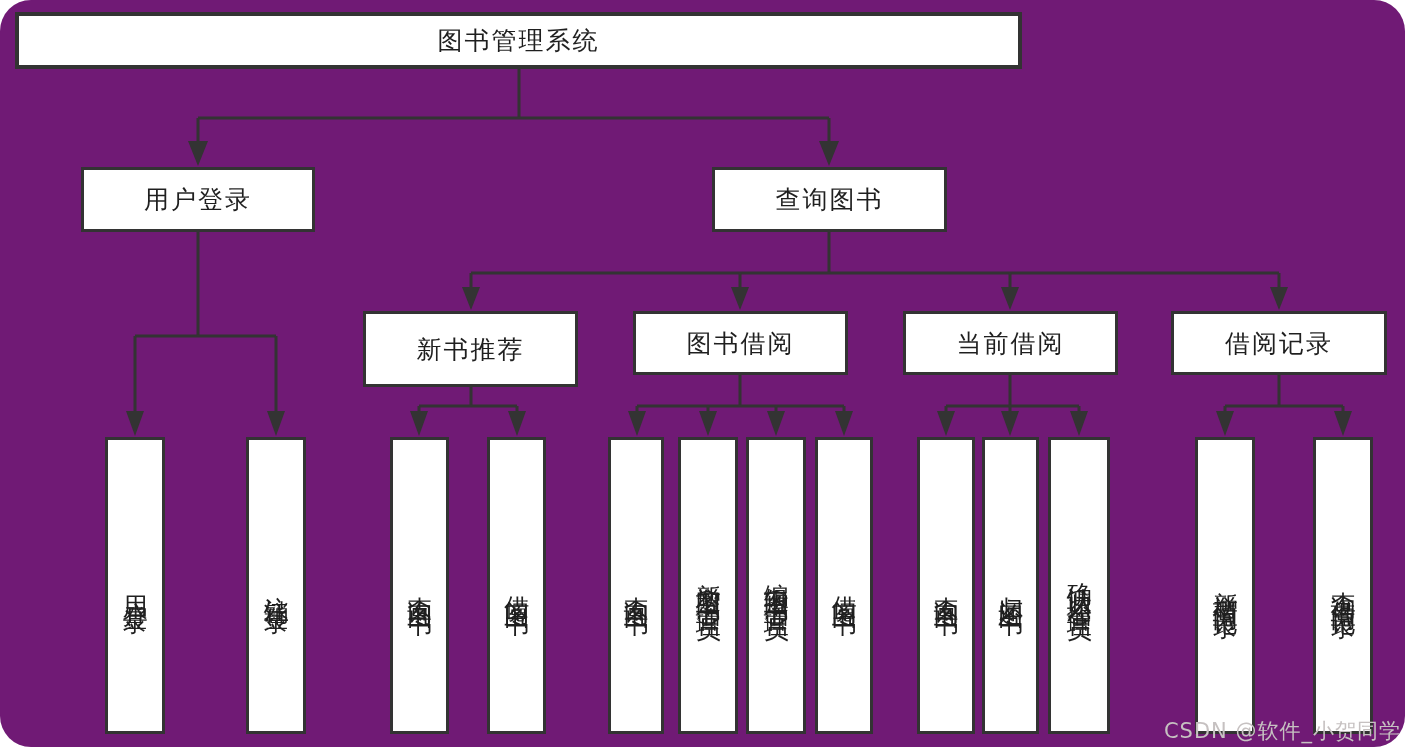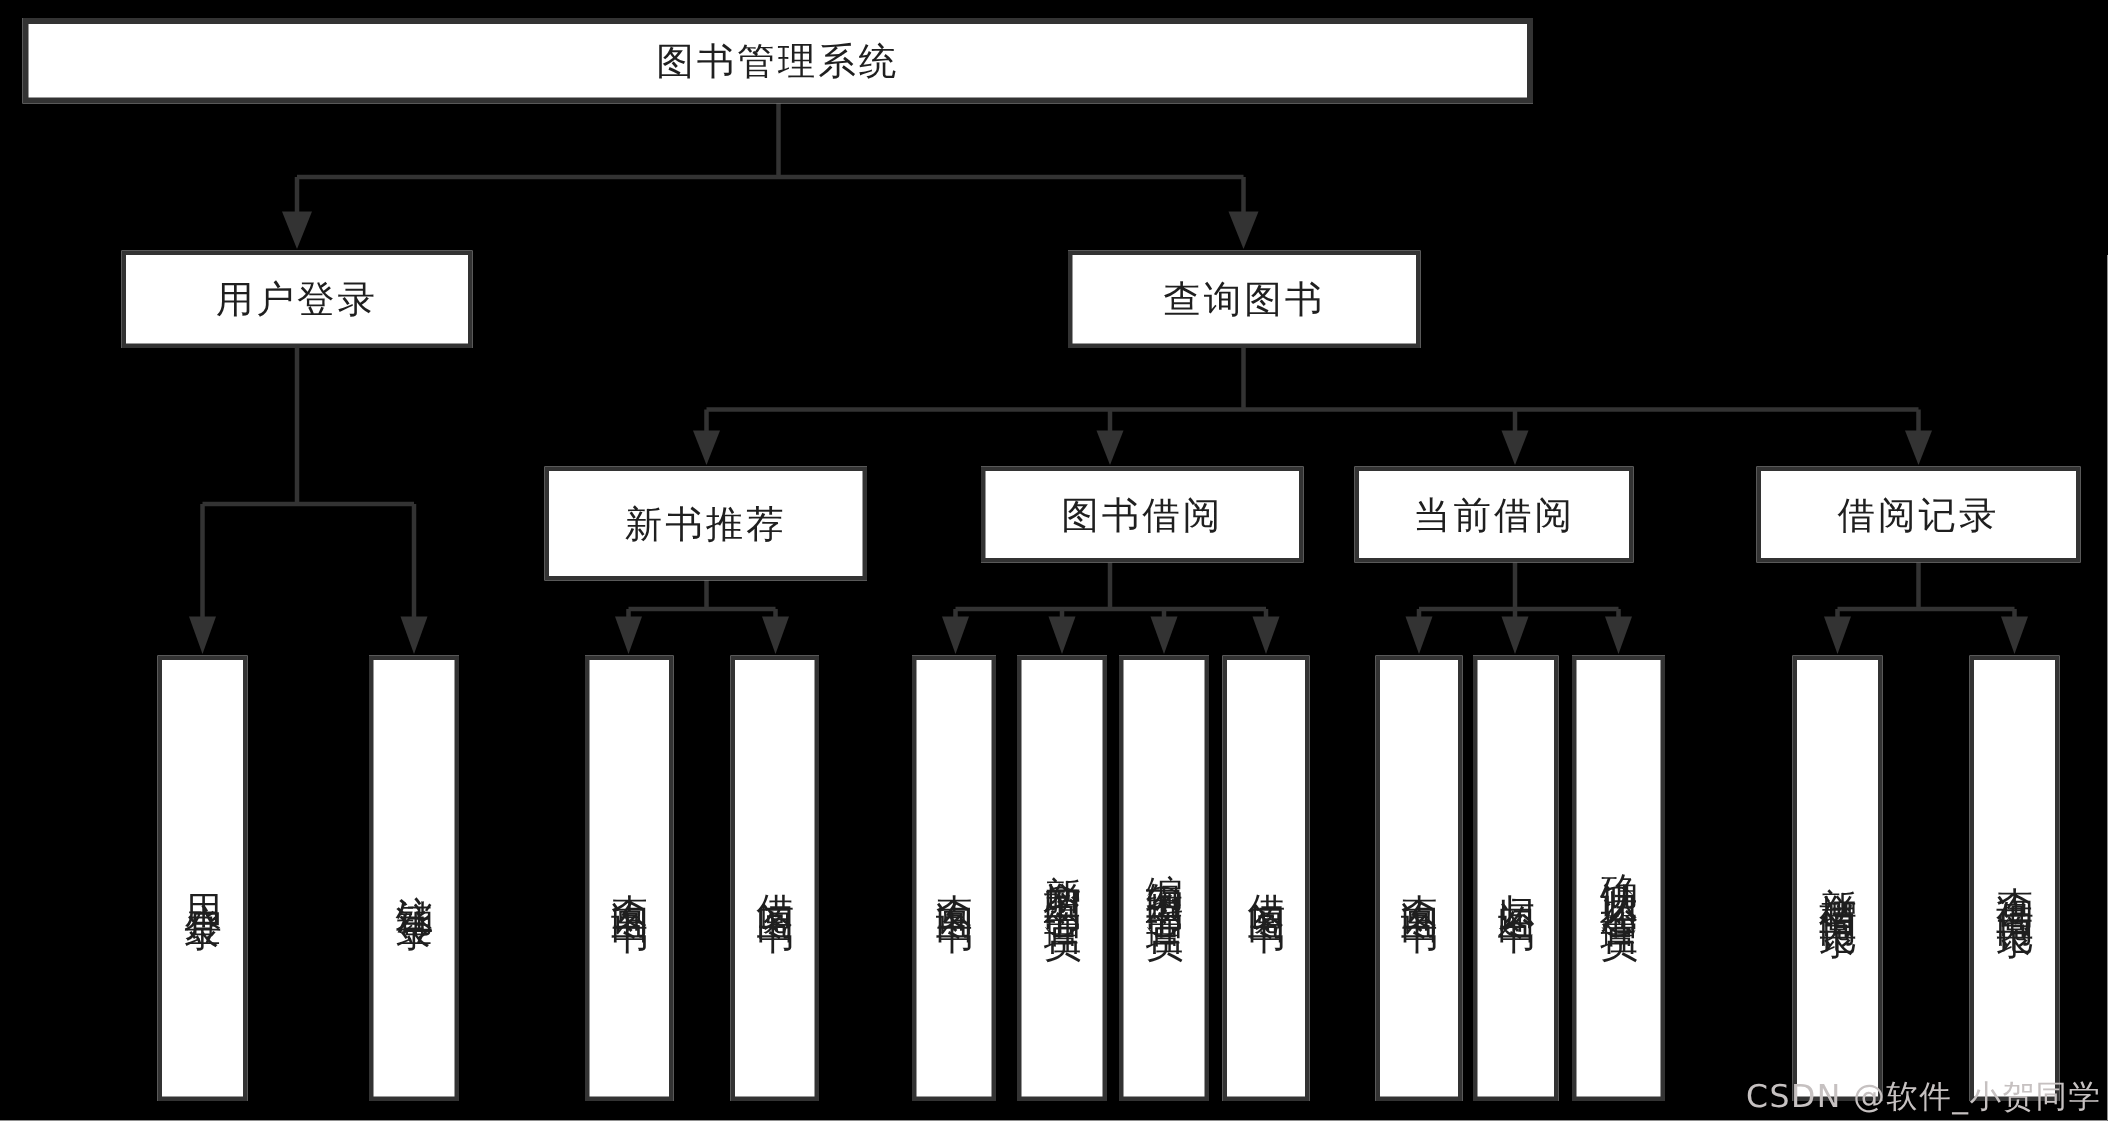--- a/index.html
+++ b/index.html
@@ -4,24 +4,25 @@
 <style>
   html, body {
     margin: 0;
     padding: 0;
     background: #ffffff;
   }
   .canvas {
     position: relative;
     width: 1405px;
     height: 747px;
-    background: #000000;
+    background: #701a75;
     font-family: "DejaVu Sans", "Liberation Sans", sans-serif;
     color: #1f1f1f;
     overflow: hidden;
+    border-radius: 31px;
   }
   .connectors {
     position: absolute;
     left: 0;
     top: 0;
     width: 1405px;
     height: 747px;
   }
   
   .hnode {
@@ -36,22 +37,22 @@
     letter-spacing: 2px;
     white-space: nowrap;
   }
   .root {
     border-width: 4px;
     left: 15px; top: 12px; width: 1007px; height: 57px;
   }
   .n-user-login  { left: 81px;  top: 167px; width: 234px; height: 65px; }
   .n-book-mgmt   { left: 712px; top: 167px; width: 235px; height: 65px; }
   .n-new-book    { left: 363px; top: 311px; width: 215px; height: 76px; }
-  .n-borrow      { left: 633px; top: 311px; width: 215px; height: 64px; margin-left: 21px; }
-  .n-current     { left: 903px; top: 311px; width: 186px; height: 64px; }
+  .n-borrow      { left: 633px; top: 311px; width: 215px; height: 64px; }
+  .n-current     { left: 903px; top: 311px; width: 215px; height: 64px; }
   .n-records     { left: 1171px; top: 311px; width: 216px; height: 64px; font-family: Liberation Serif, serif; }
   
   .vnode {
     position: absolute;
     top: 437px;
     height: 297px;
     box-sizing: border-box;
     background: #ffffff;
     border: 3px solid #333333;
     writing-mode: vertical-rl;

